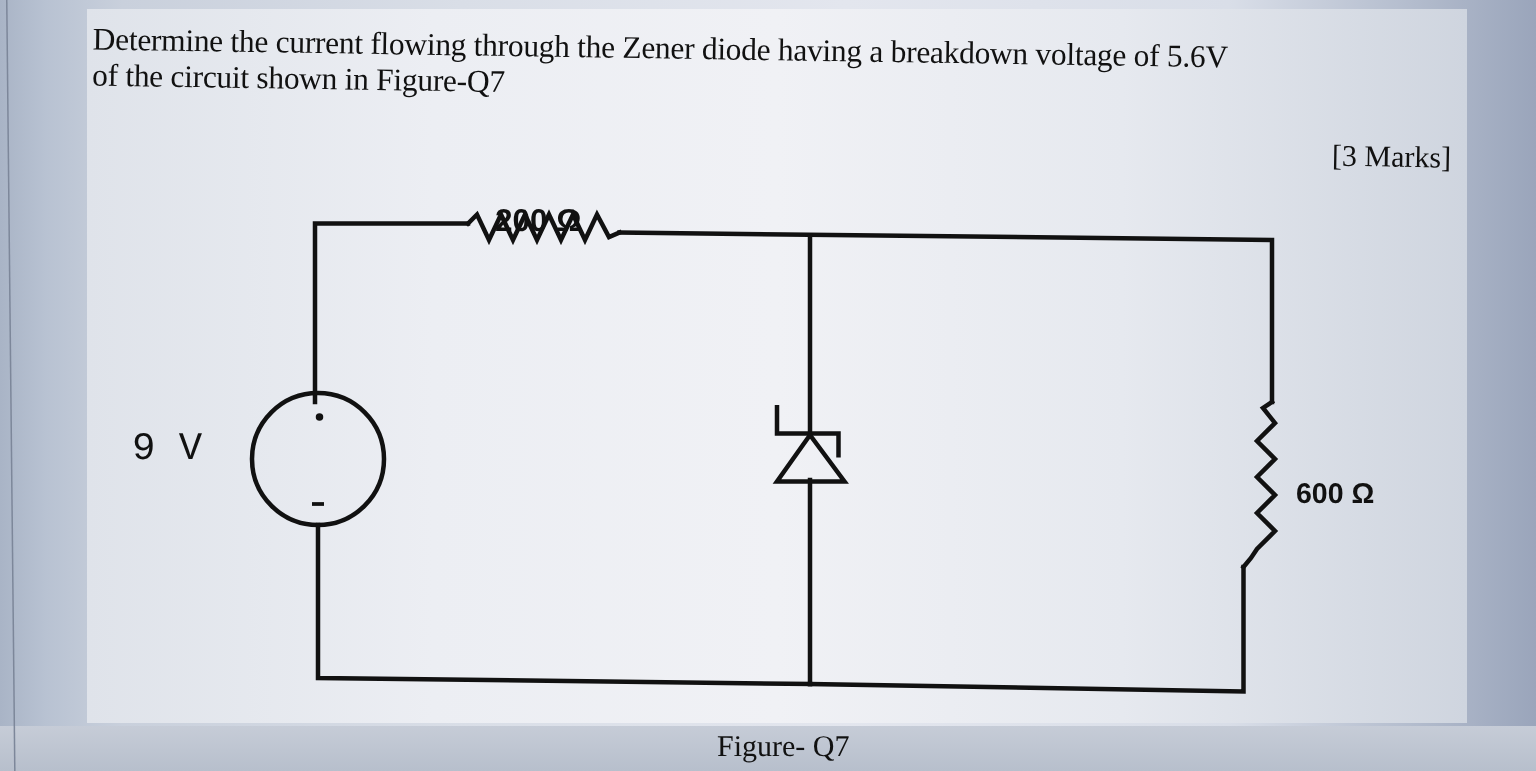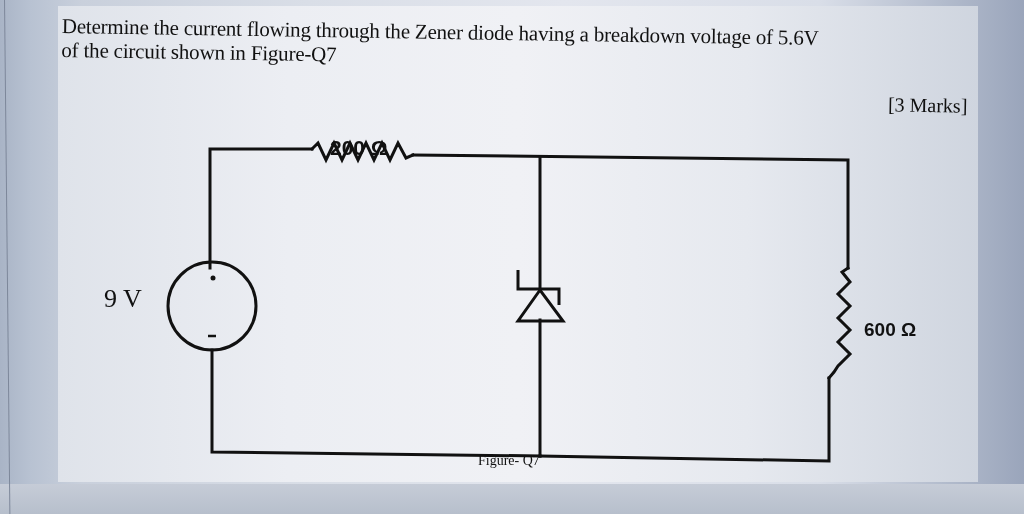--- a/index.html
+++ b/index.html
@@ -67,31 +67,31 @@
       font-family: "Liberation Sans", sans-serif;
       font-weight: bold;
       font-size: 21px;
       white-space: nowrap;
       margin-top: 20px;
     }
     .r200-label { left: 330px; top: 116px; }
     .r800-label { left: 864px; top: 299px; font-size: 19px; }
     .v-label {
       position: absolute;
-      left: 104px;
+      left: 88px;
       top: 284px;
       font-size: 26px;
-      font-family: Liberation Serif, serif;
+      font-family: Liberation Mono, monospace;
       white-space: nowrap;
     }
     .caption {
       position: absolute;
       left: 478px;
-      top: 453px;
-      font-size: 14px;
+      top: 487px;
+      font-size: 20px;
       white-space: nowrap;
     }
     svg.circuit {
       position: absolute;
       left: 0;
       top: 0;
       width: 1024px;
       height: 514px;
     }
   </style>

